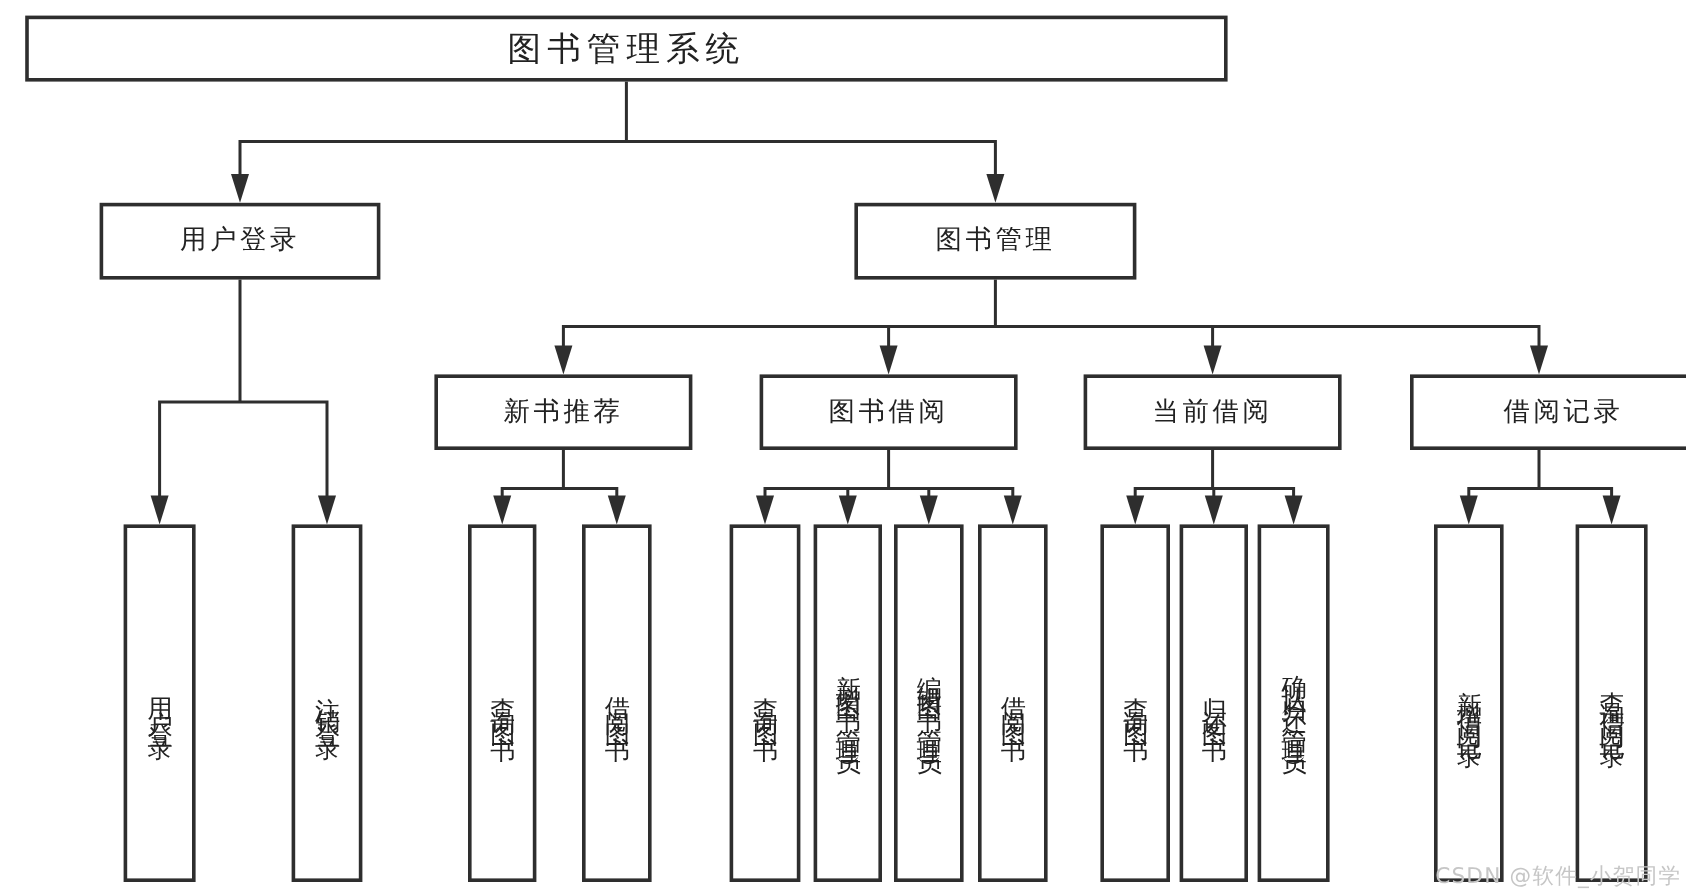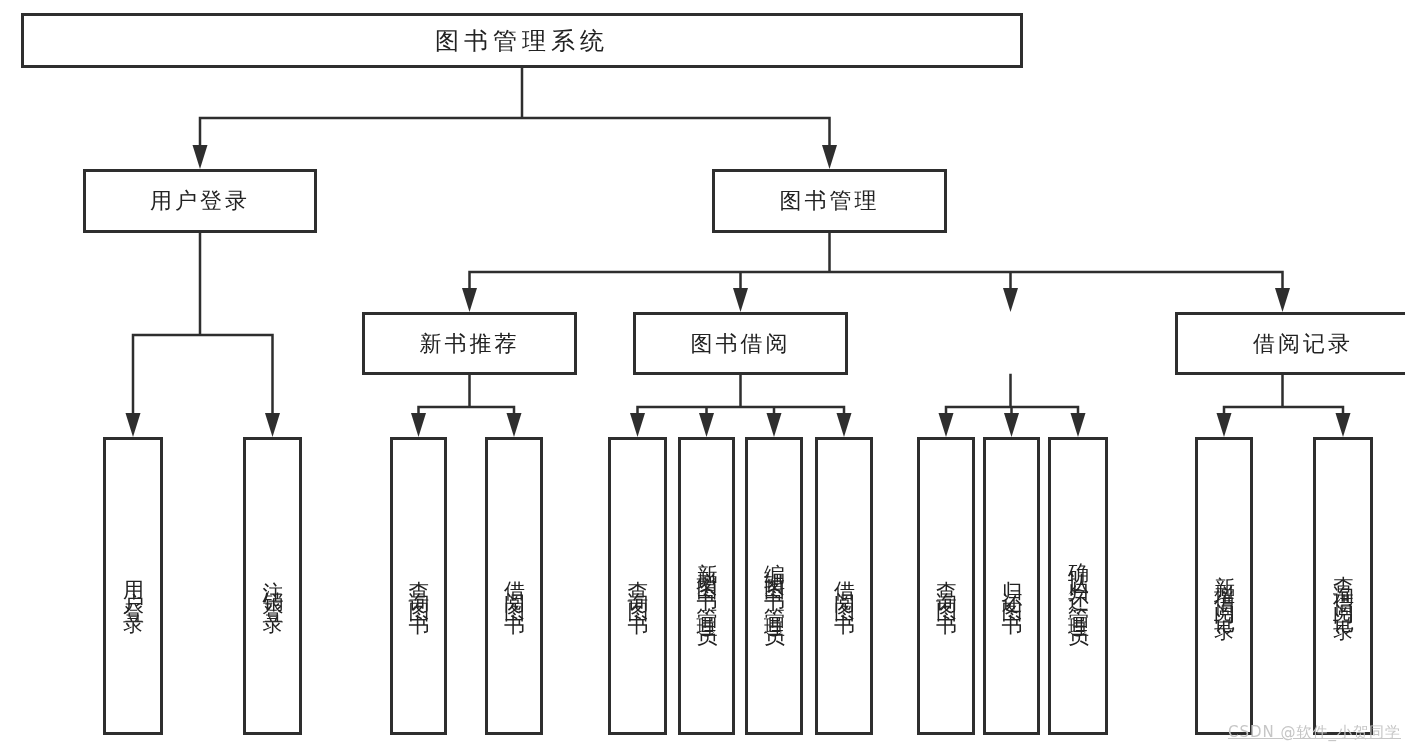--- a/index.html
+++ b/index.html
@@ -31,42 +31,41 @@
     justify-content: center;
   }
   .node-label {
     font-size: 22px;
     color: var(--text-color, #222222);
     letter-spacing: 3px;
     white-space: nowrap;
     line-height: 1;
   }
   .node.level1 .node-label {
-    font-size: 24px;
+    font-size: 28px;
     letter-spacing: 5px;
   }
   .node.vertical .node-label {
     writing-mode: vertical-rl;
     text-orientation: mixed;
     font-size: 21px;
     letter-spacing: 11px;
   }
   .node.vertical.long .node-label {
     letter-spacing: 9px;
   }
   .watermark {
     position: absolute;
     right: 4px;
     bottom: 5px;
     z-index: 2;
-    font-size: 15px;
+    font-size: 18px;
     letter-spacing: 1px;
     color: var(--watermark-color, #c6c6c6);
     white-space: nowrap;
-    text-decoration: underline;
   }
 </style>
 </head>
 <body>
 
 <div class="stage">
   <svg id="connector-svg" width="1405" height="747" viewBox="0 0 1405 747" xmlns="http://www.w3.org/2000/svg">
       <path d="M 522 68 L 522 118 M 200 118 L 829.5 118 M 200 118 L 200 147 M 829.5 118 L 829.5 147" fill="none" stroke="#2e2e2e" stroke-width="2.5" stroke-linecap="square"></path>
       <polygon points="192.5,145 207.5,145 200,169" fill="#2e2e2e"></polygon>
       <polygon points="822,145 837,145 829.5,169" fill="#2e2e2e"></polygon>
@@ -103,20 +102,23 @@
       </div>
       <div class="node" style="left: 362px; top: 312px; width: 215px; height: 63px;">
         <span class="node-label">新书推荐</span>
       </div>
       <div class="node" style="left: 712px; top: 169px; width: 235px; height: 64px;">
         <span class="node-label">图书管理</span>
       </div>
       <div class="node" style="left: 633px; top: 312px; width: 215px; height: 63px; text-align: center;">
         <span class="node-label">图书借阅</span>
       </div>
+      <div class="node" style="left: 903px; top: 312px; width: 215px; height: 63px;">
+        <span class="node-label">当前借阅</span>
+      </div>
       <div class="node" style="left: 1175px; top: 312px; width: 256px; height: 63px;">
         <span class="node-label">借阅记录</span>
       </div>
       <div class="node vertical" style="left: 103px; top: 437px; width: 60px; height: 298px;">
         <span class="node-label">用户登录</span>
       </div>
       <div class="node vertical" style="left: 243px; top: 437px; width: 59px; height: 298px;">
         <span class="node-label">注销登录</span>
       </div>
       <div class="node vertical" style="left: 390px; top: 437px; width: 57px; height: 298px;">

